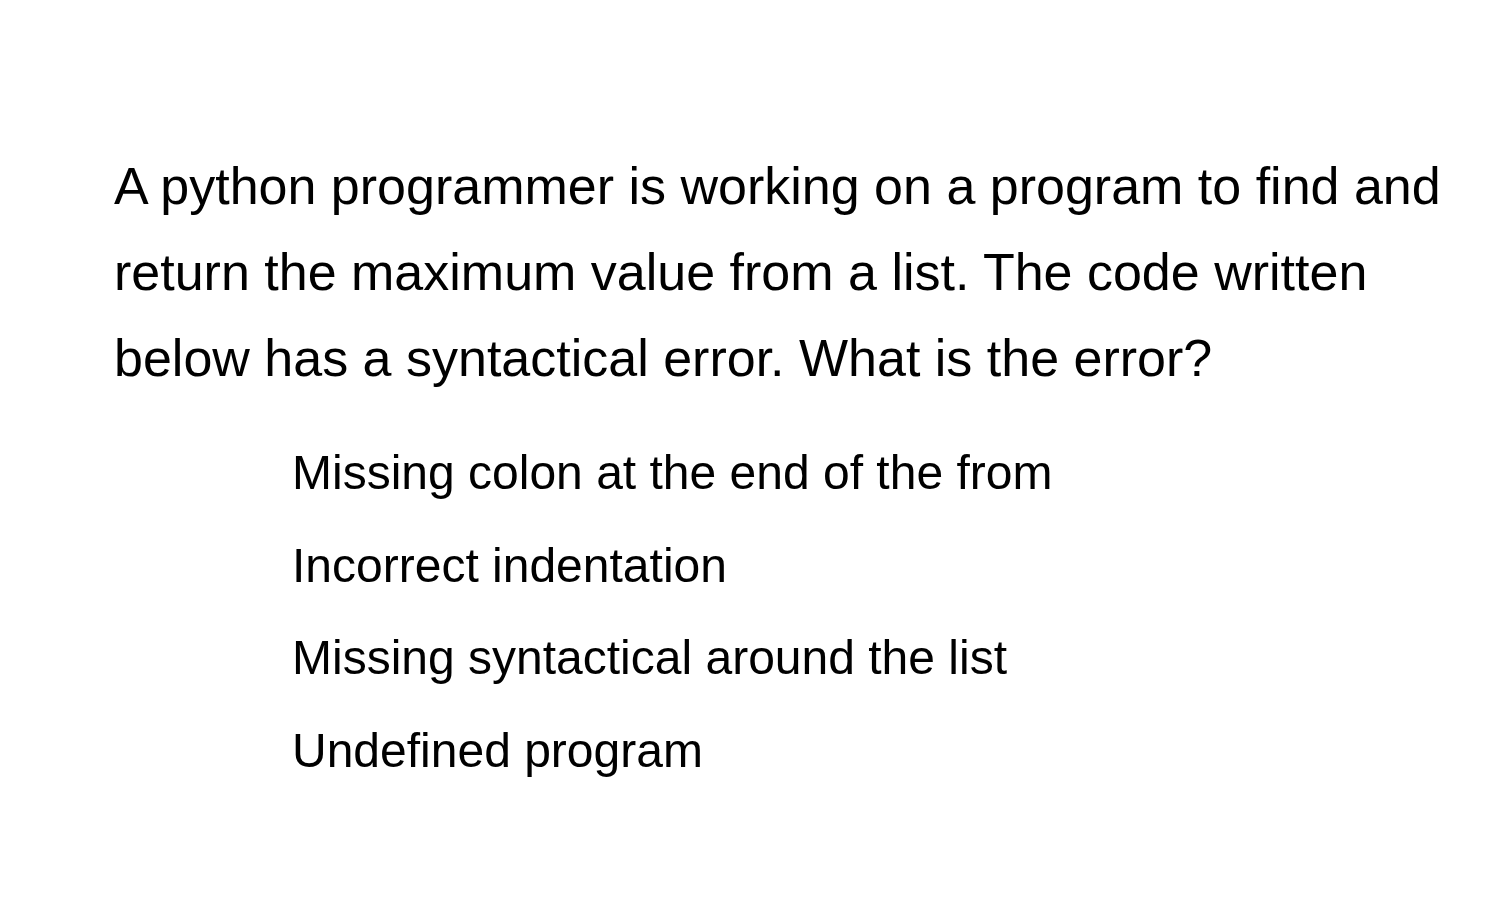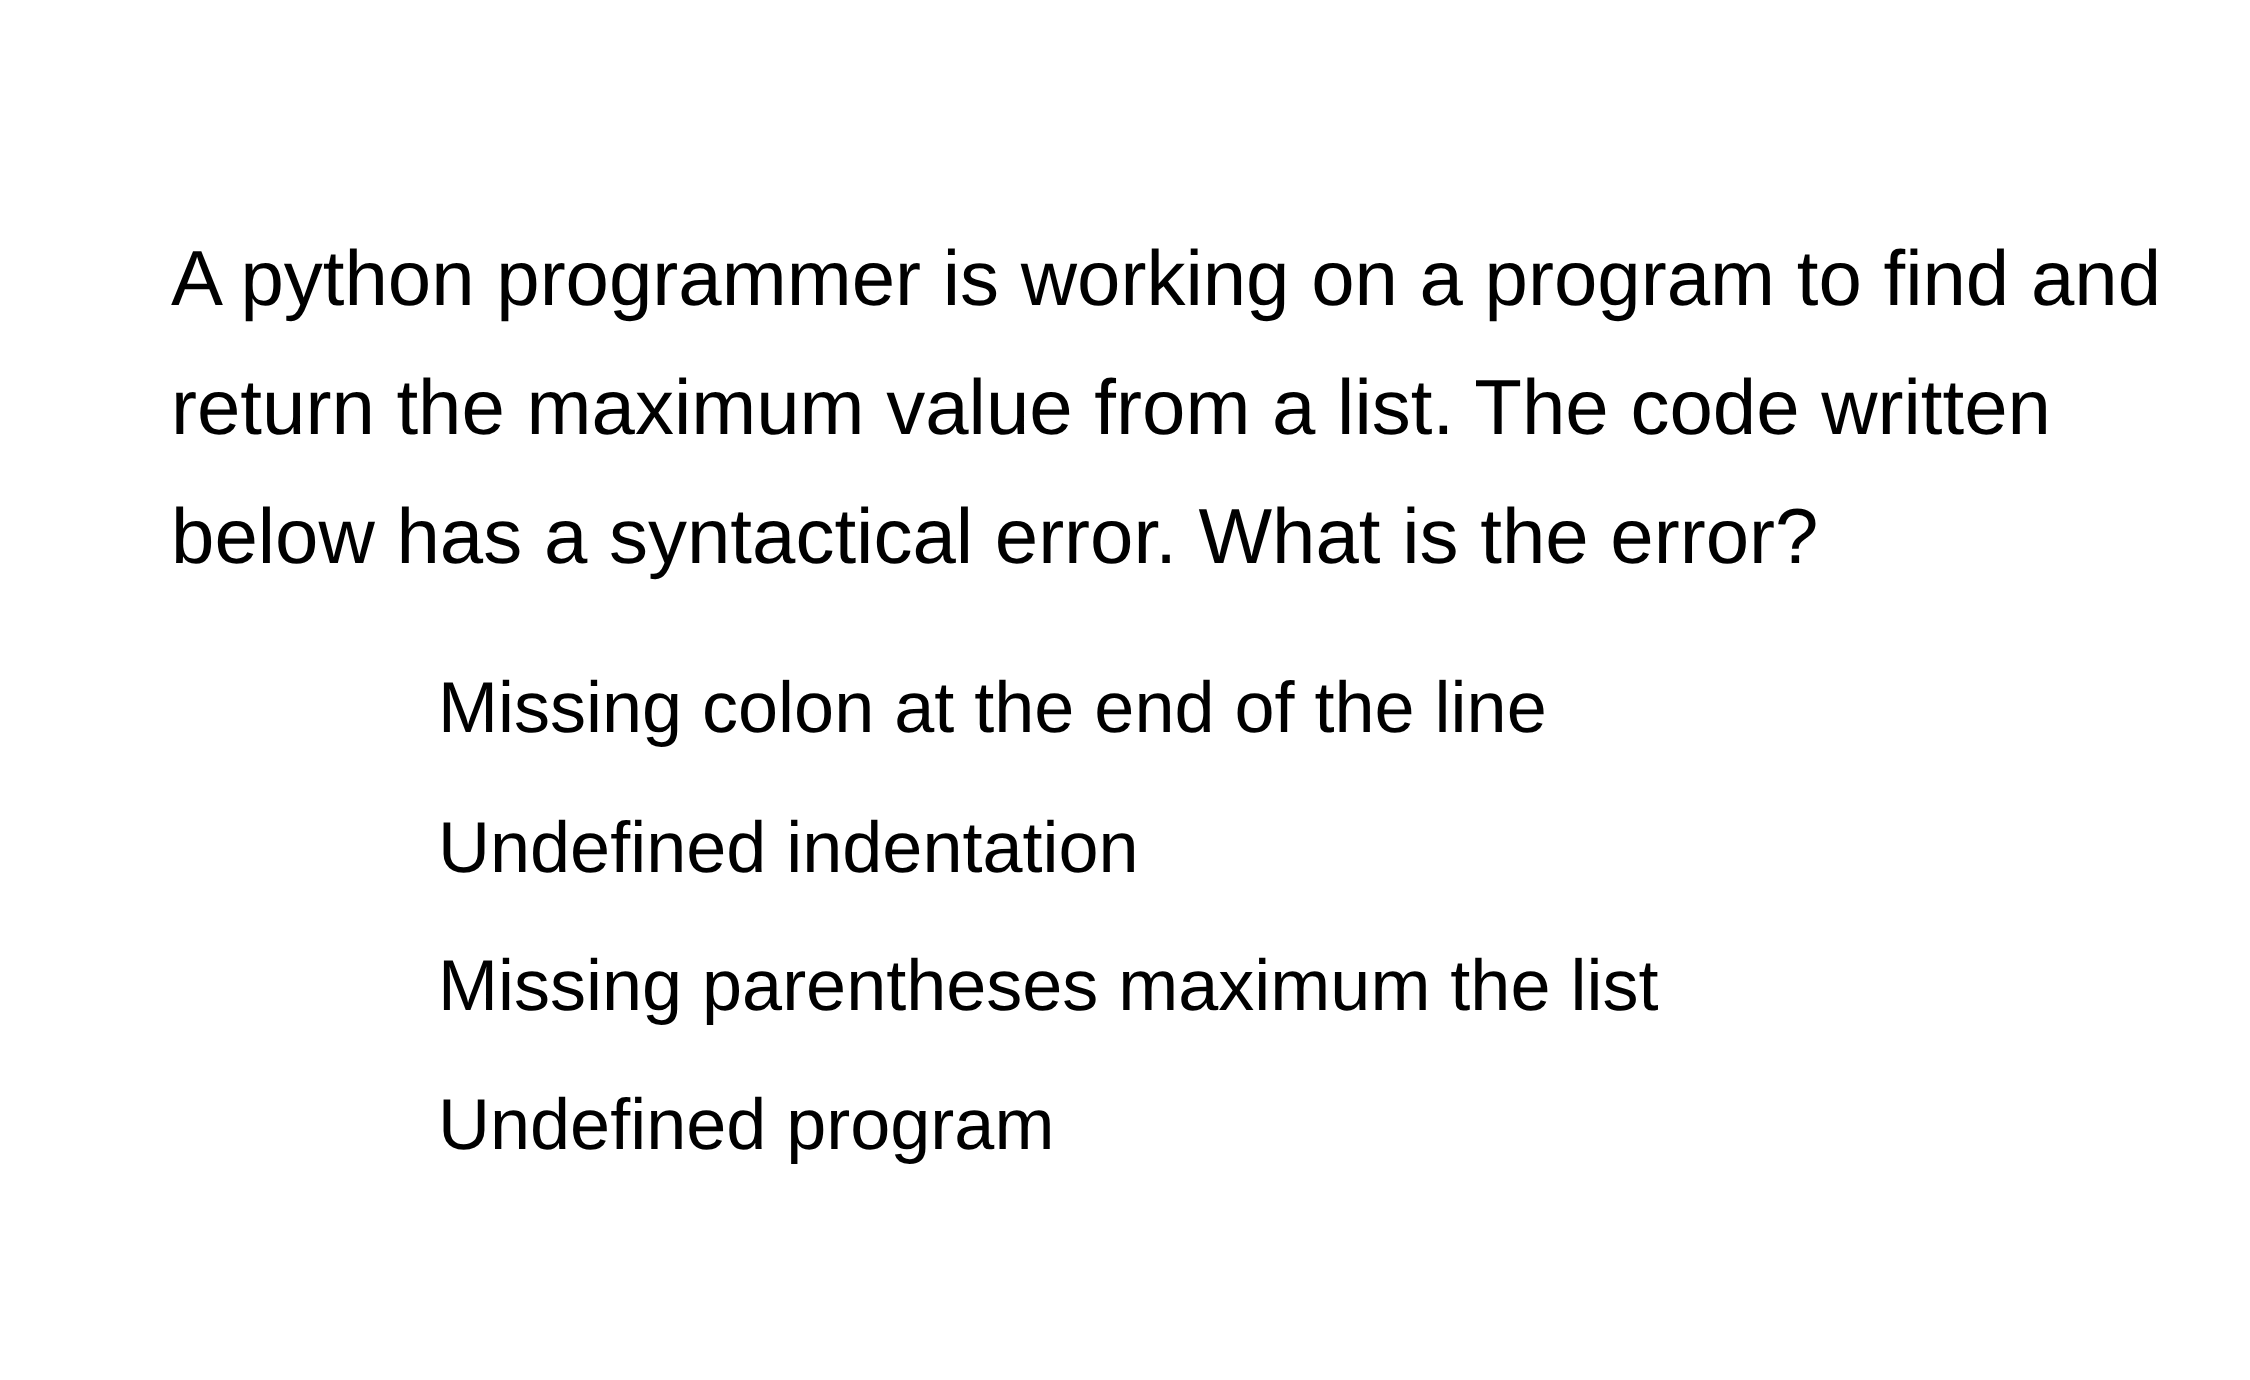--- a/index.html
+++ b/index.html
@@ -30,17 +30,17 @@
       line-height: 1.55;
       font-weight: 400;
     }
   </style>
 </head>
 <body>
 
 <p class="question-text">A python programmer is working on a program to find and return the maximum value from a list. The code written below has a syntactical error. What is the error?</p>
 
 <ul class="options-list">
-  <li class="option-item">Missing colon at the end of the line</li>
-  <li class="option-item">Undefined indentation</li>
-  <li class="option-item">Missing parentheses maximum the list</li>
+  <li class="option-item">Missing colon at the end of the from</li>
+  <li class="option-item">Incorrect indentation</li>
+  <li class="option-item">Missing syntactical around the list</li>
   <li class="option-item">Undefined program</li>
 </ul>
 
 </body></html>

